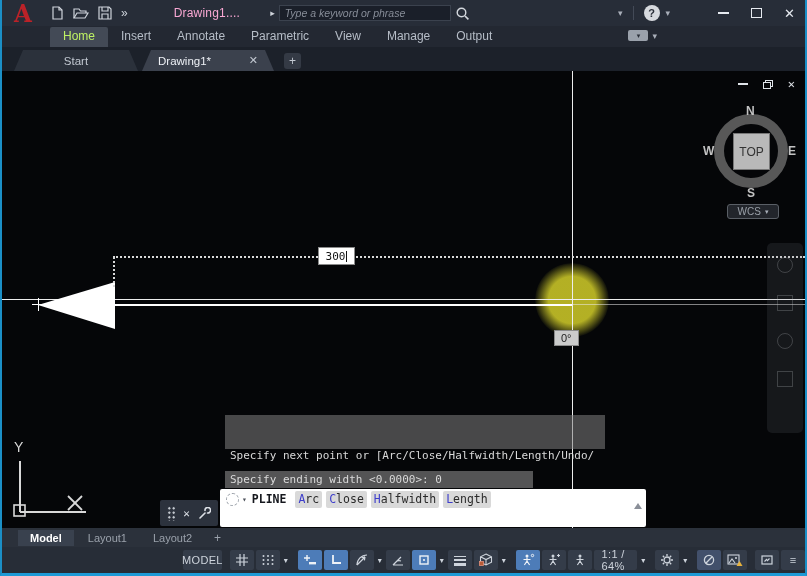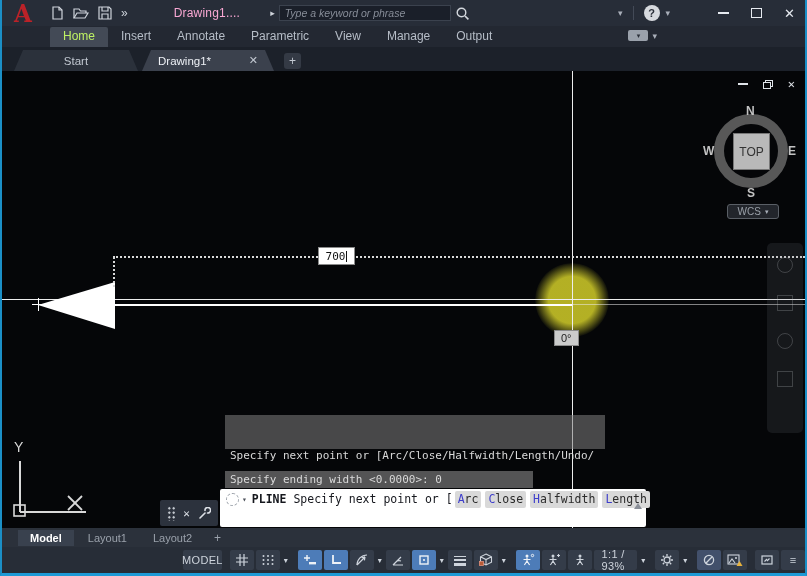--- a/index.html
+++ b/index.html
@@ -212,21 +212,21 @@
     <div class="pline"></div>
     <div class="pline-ext"></div>
     <svg class="tri" width="79" height="49" viewBox="0 0 79 49">
         <polygon points="1,24 78,1 78,48" fill="#ffffff"></polygon>
       </svg>
     <div class="plus"></div>
 
     <div class="dot-h"></div>
     <div class="dot-v"></div>
     <div class="dim-box">
-      <span>700</span>
+      <span>300</span>
       <span class="dim-caret"></span>
     </div>
     <div class="angle-badge">0°</div>
 
 
     <div class="cv-controls">
       <span class="cv-min"></span>
       <span class="cv-restore">
           <i class="t"></i>
           <i class="b"></i>
@@ -268,21 +268,21 @@
     <div class="hist hist1">
       <div>Specify next point or [Arc/Close/Halfwidth/Length/Undo/</div>
       <div>Width]: w</div>
     </div>
     <div class="hist hist3">Specify ending width &lt;0.0000&gt;: 0</div>
 
     <div class="cmdbar">
       <div class="cmdrow">
         <span class="cmd-ico"></span>
         <span class="cmd-caret">▾</span>
-        <b>PLINE </b><span>Specify next point or [</span><span class="kw">Arc</span><span class="kw">Close</span><span class="kw">Halfwidth</span><span class="kw">Length</span>
+        <b>PLINE </b><span class="kw">Arc</span><span class="kw">Close</span><span class="kw">Halfwidth</span><span class="kw">Length</span>
       </div>
       <span class="cmd-up"></span>
     </div>
     <div class="cmddock">
       <span class="grip"></span>
       <span class="dock-x">✕</span>
       <svg class="sicon" width="13" height="13" viewBox="0 0 13 13">
           <path d="M2 11l5-5M7 3.5A2.8 2.8 0 1 1 9.5 6" fill="none" stroke="#dde1e7" stroke-width="1.6" stroke-linecap="round"></path>
         </svg>
     </div>
@@ -380,21 +380,21 @@
           <path d="M6 4.5V8M6 8l-2.6 4M6 8l2.6 4M2.5 6.5L9.5 6.5" stroke="#ced4dc" stroke-width="1.2" fill="none"></path>
           <path d="M11.5 1v3M10 2.5h3" stroke="#ced4dc" stroke-width="1.1"></path>
         </svg>
     </span>
     <span class="sitem">
       <svg class="sicon" width="14" height="14" viewBox="0 0 14 14">
           <circle cx="7" cy="3" r="1.5" fill="#ced4dc"></circle>
           <path d="M7 4.5V8M7 8l-2.6 4M7 8l2.6 4M3.5 6.5L10.5 6.5" stroke="#ced4dc" stroke-width="1.2" fill="none"></path>
         </svg>
     </span>
-    <span class="sitem txt">1:1 / 93%</span>
+    <span class="sitem txt">1:1 / 64%</span>
     <span class="s-caret">▾</span>
     <span class="s-gap"></span>
     <span class="sitem">
       <svg class="sicon" width="14" height="14" viewBox="0 0 14 14">
           <circle cx="7" cy="7" r="3" stroke="#ced4dc" stroke-width="1.3" fill="none"></circle>
           <path d="M7 1v2M7 11v2M1 7h2M11 7h2M2.8 2.8l1.4 1.4M9.8 9.8l1.4 1.4M11.2 2.8L9.8 4.2M4.2 9.8l-1.4 1.4" stroke="#ced4dc" stroke-width="1.3"></path>
         </svg>
     </span>
     <span class="s-caret">▾</span>
     <span class="s-gap"></span>

